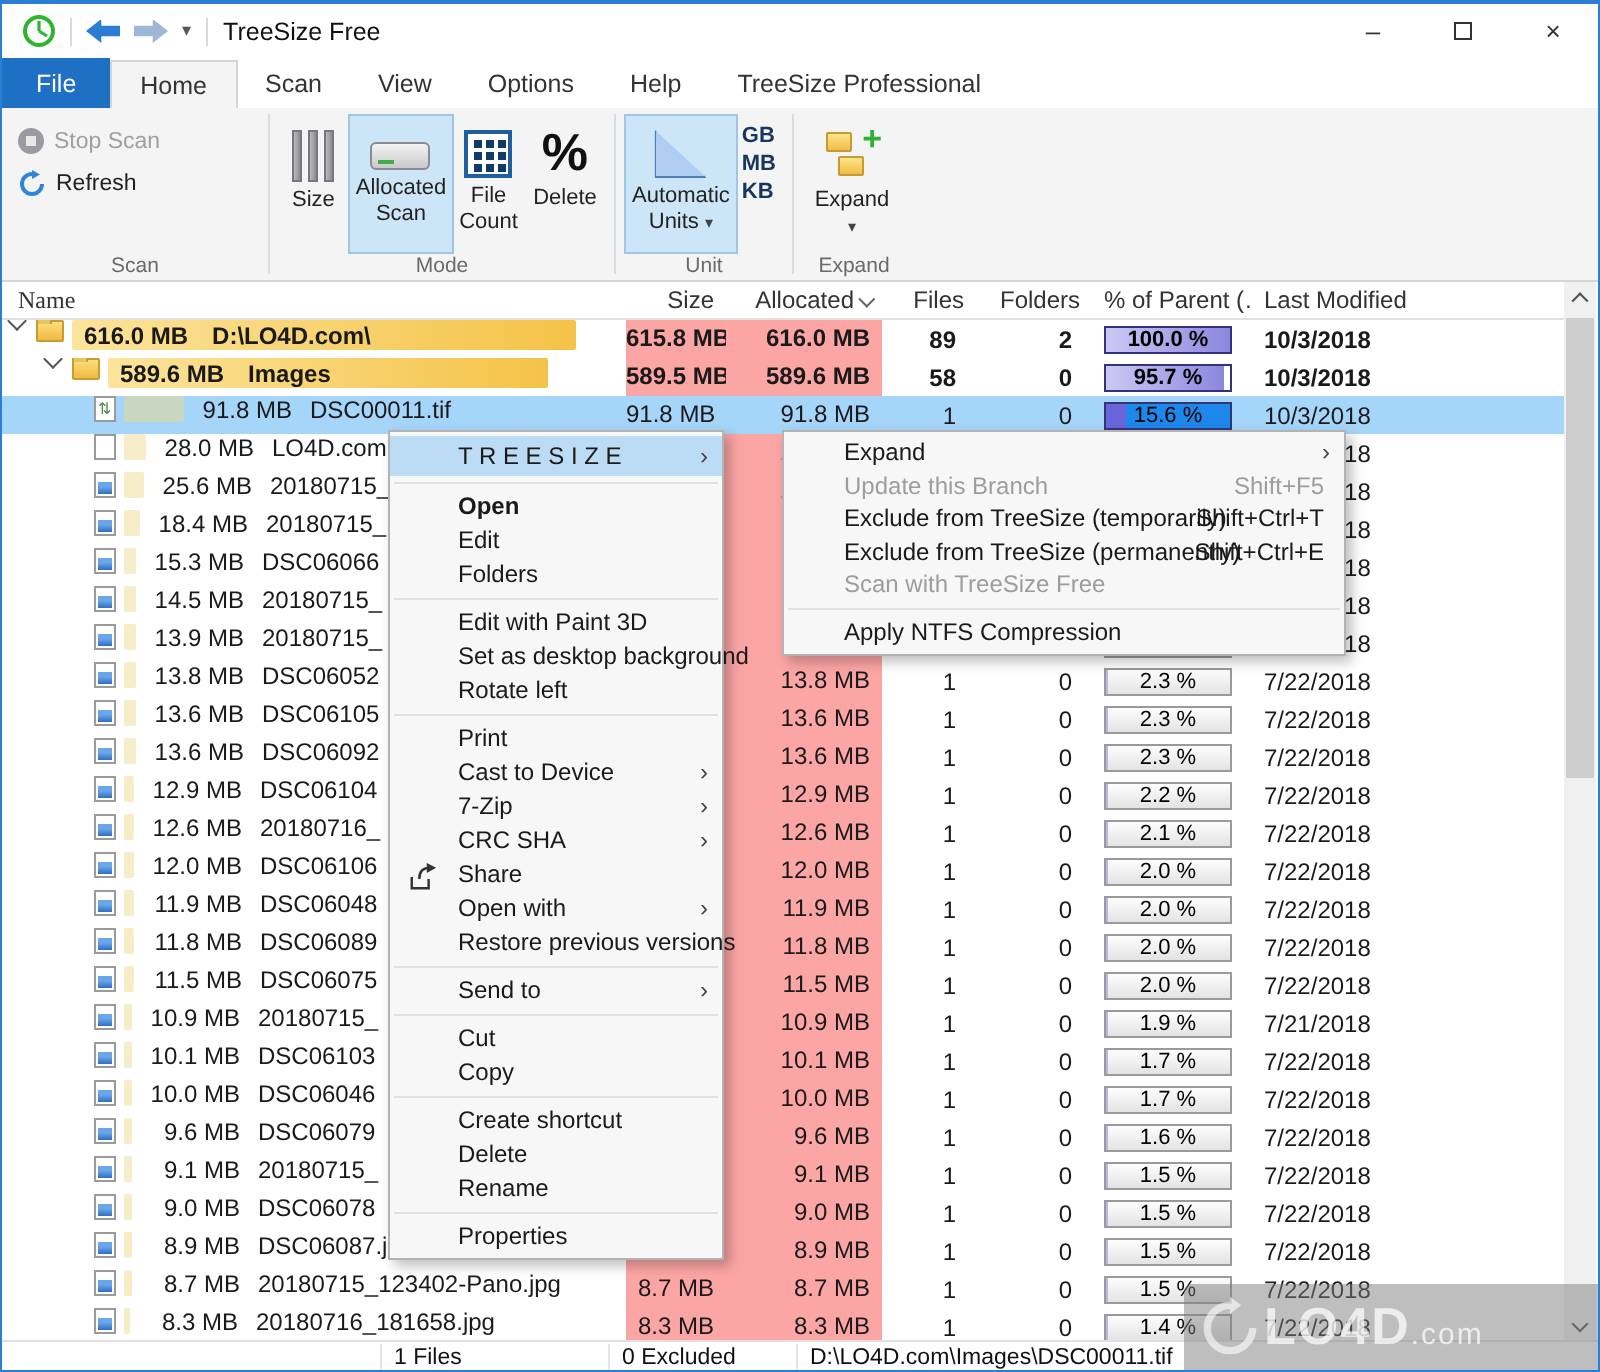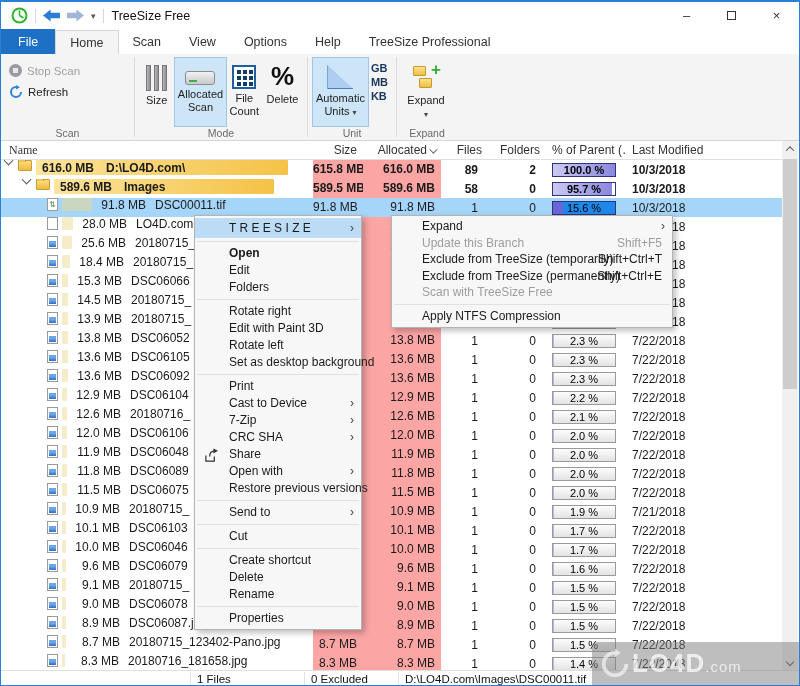--- a/index.html
+++ b/index.html
@@ -836,40 +836,40 @@
       </span>
   </div>
 
   <div class="menu ctx" id="ctx-host">
       <div class="mi hl"><span>T R E E S I Z E</span><span class="mi-arrow">›</span></div>
       <div class="msep"></div>
       <div class="mi bold"><span>Open</span></div>
       <div class="mi"><span>Edit</span></div>
       <div class="mi"><span>Folders</span></div>
       <div class="msep"></div>
-      <div class="mi"><span>Rotate right</span></div>
       <div class="mi"><span>Edit with Paint 3D</span></div>
+      <div class="mi"><span>Set as desktop background</span></div>
       <div class="mi"><span>Rotate left</span></div>
-      <div class="mi"><span>Set as desktop background</span></div>
       <div class="msep"></div>
       <div class="mi"><span>Print</span></div>
       <div class="mi"><span>Cast to Device</span><span class="mi-arrow">›</span></div>
       <div class="mi"><span>7-Zip</span><span class="mi-arrow">›</span></div>
       <div class="mi"><span>CRC SHA</span><span class="mi-arrow">›</span></div>
       <div class="mi"><span>Share</span><svg viewBox="0 0 16 16" class="mi-icon">
           <path d="M2 8 v6 h9 v-5" fill="none" stroke="#333" stroke-width="1.3"></path>
           <path d="M6 9 Q6 3 12 3" fill="none" stroke="#333" stroke-width="1.3"></path>
           <path d="M10 0.5 L15 3 L10 5.8 Z" fill="#333"></path>
         </svg></div>
       <div class="mi"><span>Open with</span><span class="mi-arrow">›</span></div>
       <div class="mi"><span>Restore previous versions</span></div>
       <div class="msep"></div>
       <div class="mi"><span>Send to</span><span class="mi-arrow">›</span></div>
       <div class="msep"></div>
       <div class="mi"><span>Cut</span></div>
+      <div class="mi"><span>Copy</span></div>
       <div class="msep"></div>
       <div class="mi"><span>Create shortcut</span></div>
       <div class="mi"><span>Delete</span></div>
       <div class="mi"><span>Rename</span></div>
       <div class="msep"></div>
       <div class="mi"><span>Properties</span></div>
     </div>
 
   <div class="menu sub" id="sub-host">
       <div class="mi"><span>Expand</span><span class="mi-arrow">›</span></div>

